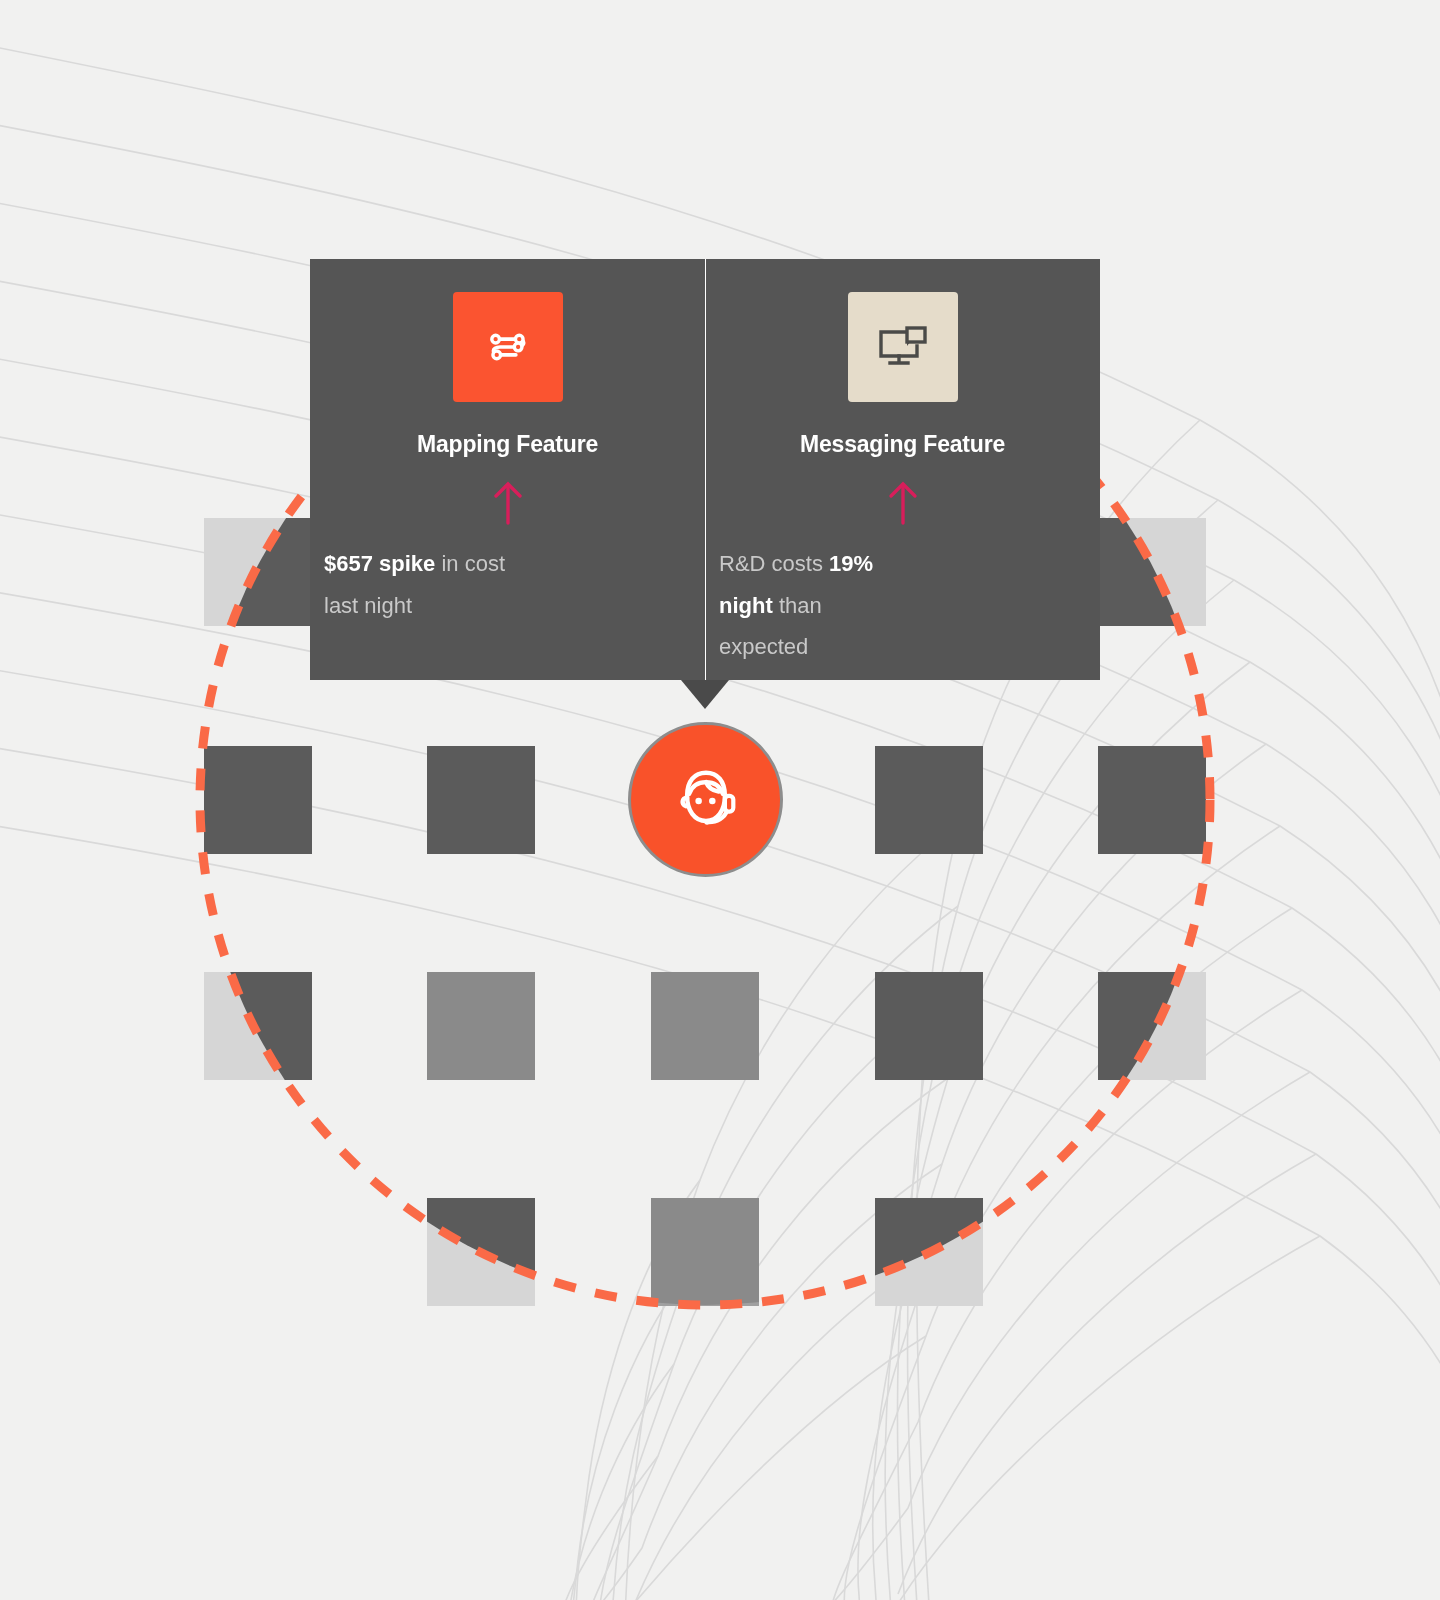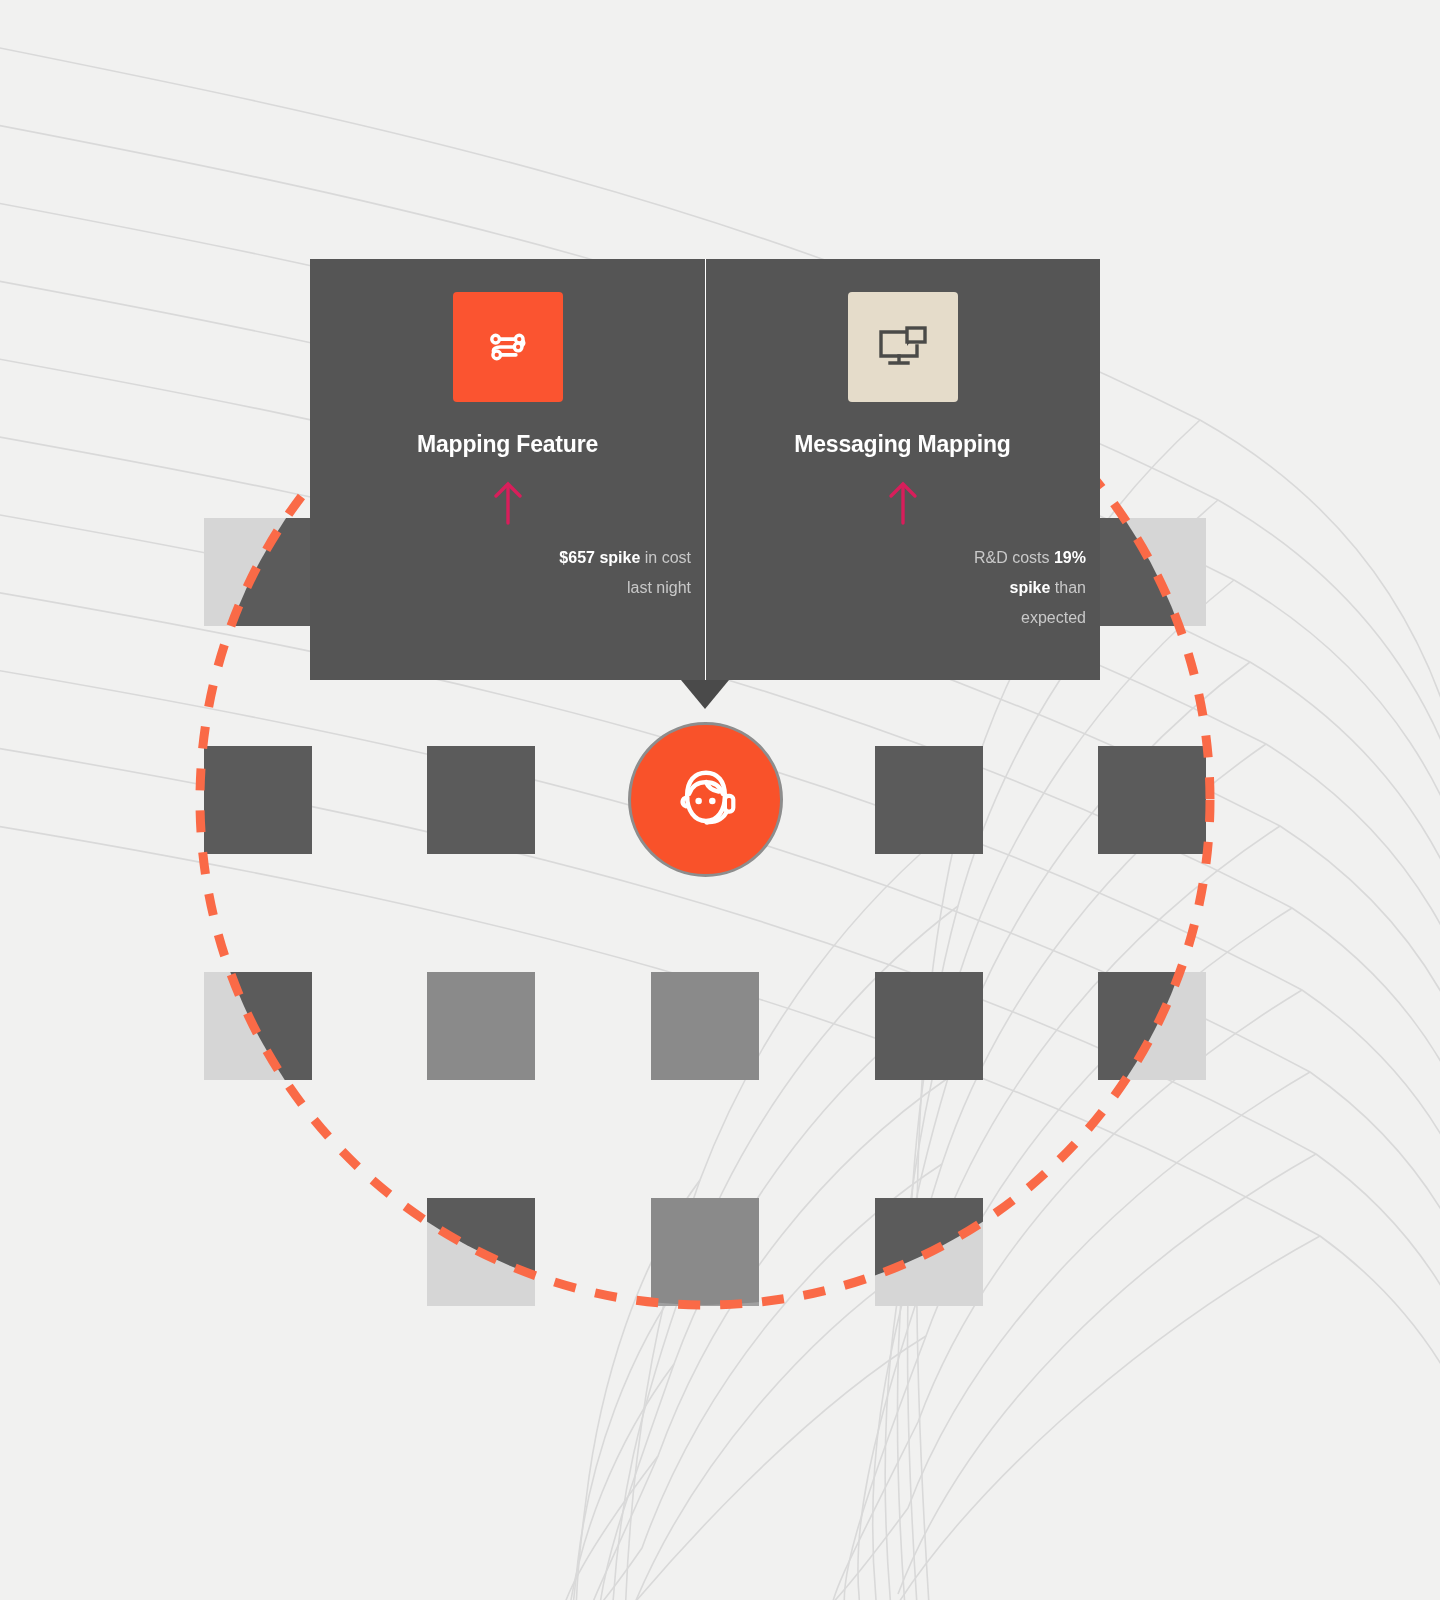--- a/index.html
+++ b/index.html
@@ -36,22 +36,22 @@
   .feature-icon-tile{
     width:110px;height:110px;border-radius:4px;
     display:flex;align-items:center;justify-content:center;
   }
   .feature-title{
     margin-top:30px;color:#ffffff;font-size:23px;font-weight:bold;
     letter-spacing:-0.2px;line-height:1.1;white-space:nowrap;
   }
   .trend-arrow{margin-top:22px;height:46px;display:flex;align-items:center;justify-content:center;}
   .feature-desc{
-    margin-top:18px;color:#c9c9c9;font-size:16px;line-height:1.88;
-    text-align:right;width:100%;padding:0 14px;box-sizing:border-box;
+    margin-top:18px;color:#c9c9c9;font-size:22px;line-height:1.88;
+    text-align:left;width:100%;padding:0 14px;box-sizing:border-box;
   }
   .feature-desc b{color:#ffffff;font-weight:bold;}
 
   
   #panel-pointer{
     position:absolute;left:681px;top:680px;width:0;height:0;
     border-left:24px solid transparent;border-right:24px solid transparent;
     border-top:29px solid #4a4a4a;z-index:5;
   }
 
@@ -201,31 +201,31 @@
 
     <div class="feature-card">
       <div class="feature-icon-tile" style="background:#e5dcca;">
         <svg width="52" height="48" viewBox="0 0 52 46">
           <path d="M4 8 H30 M4 8 V32 H40 V22" fill="none" stroke="#4a4a48" stroke-width="3.4" stroke-linecap="square"></path>
           <path d="M22 32 V38 M13 39 H31" fill="none" stroke="#4a4a48" stroke-width="3.4" stroke-linecap="square"></path>
           <rect x="30" y="4" width="18" height="14" fill="#e5dcca" stroke="#4a4a48" stroke-width="3.4"></rect>
           <path d="M33 18 L30 22 L30 18 Z" fill="#4a4a48"></path>
         </svg>
       </div>
-      <div class="feature-title">Messaging Mapping</div>
+      <div class="feature-title">Messaging Feature</div>
       <div class="trend-arrow">
         <svg width="34" height="46" viewBox="0 0 34 46">
           <g stroke="#d81e5b" stroke-width="3.4" fill="none" stroke-linecap="round">
             <path d="M17 44 V6"></path>
             <path d="M5 17 L17 5 L29 17"></path>
           </g>
         </svg>
       </div>
       <div class="feature-desc">
-        R&amp;D costs <b>19%</b><br><b>spike</b> than<br>expected
+        R&amp;D costs <b>19%</b><br><b>night</b> than<br>expected
       </div>
     </div>
   </div>
 
   <div id="panel-pointer"></div>
 
   <div id="agent-badge">
     <svg width="84" height="84" viewBox="0 0 80 80">
       <g fill="none" stroke="#ffffff" stroke-width="4.2" stroke-linecap="round" stroke-linejoin="round">
 

